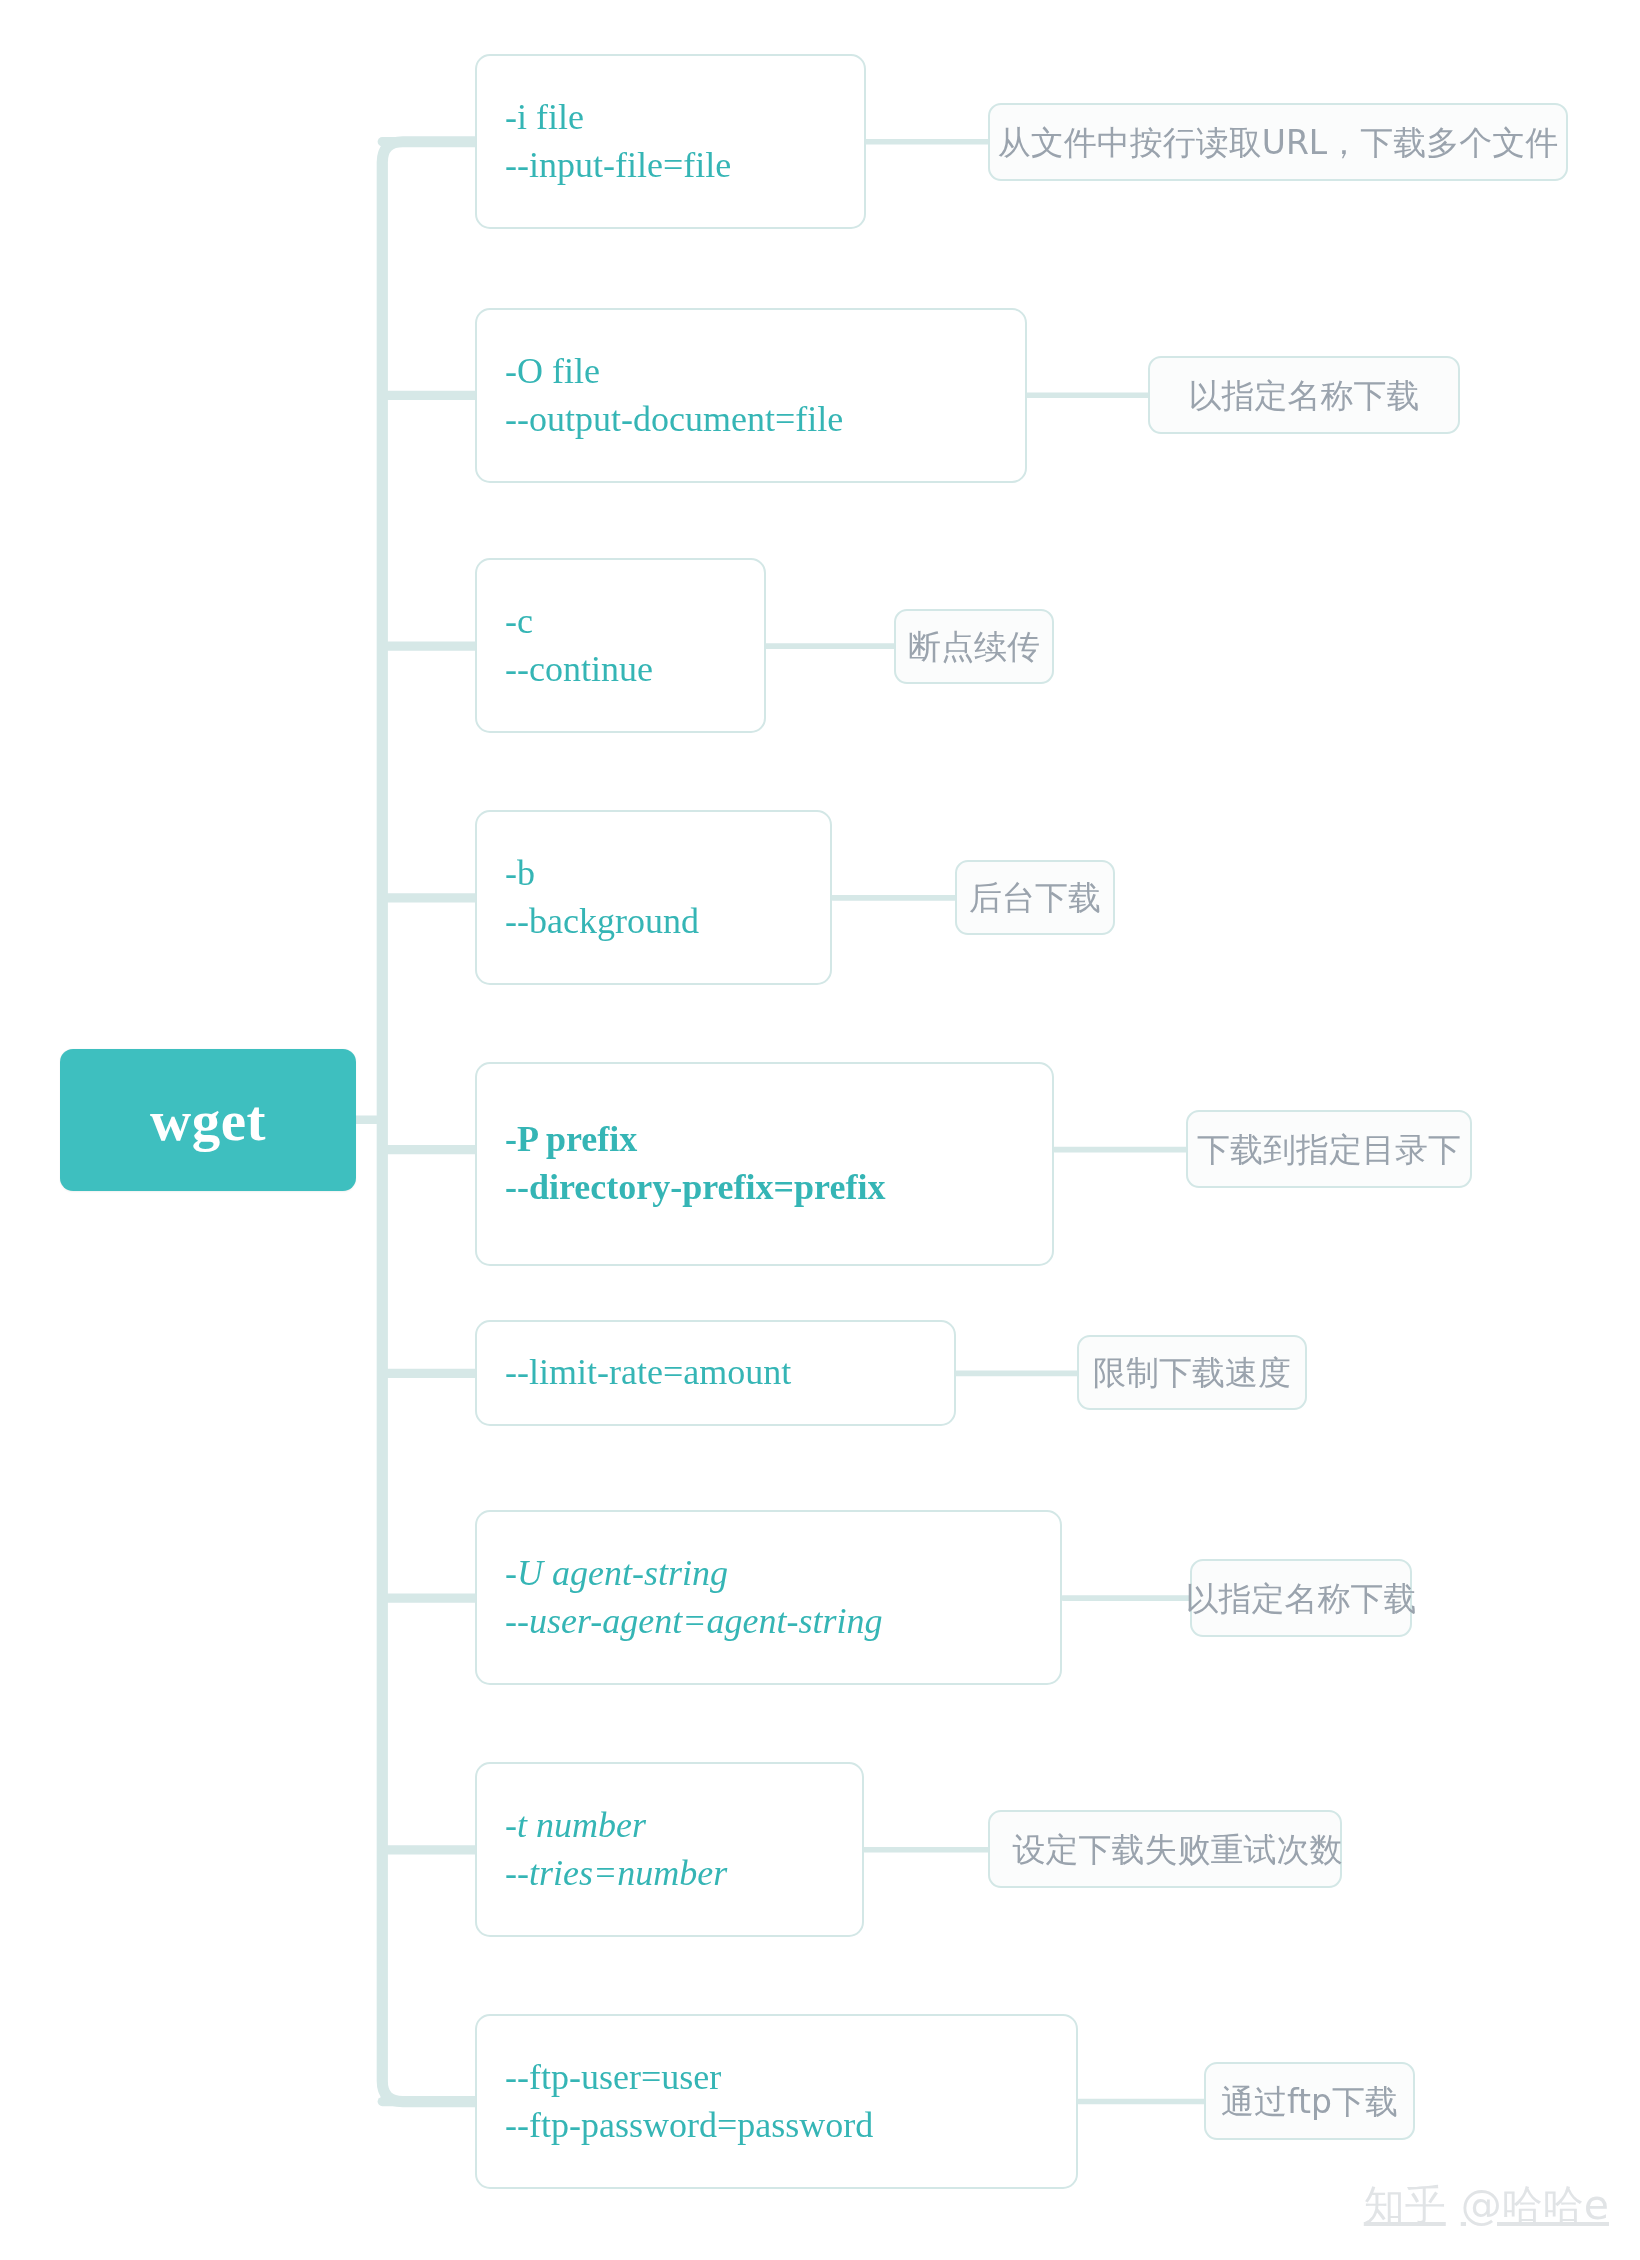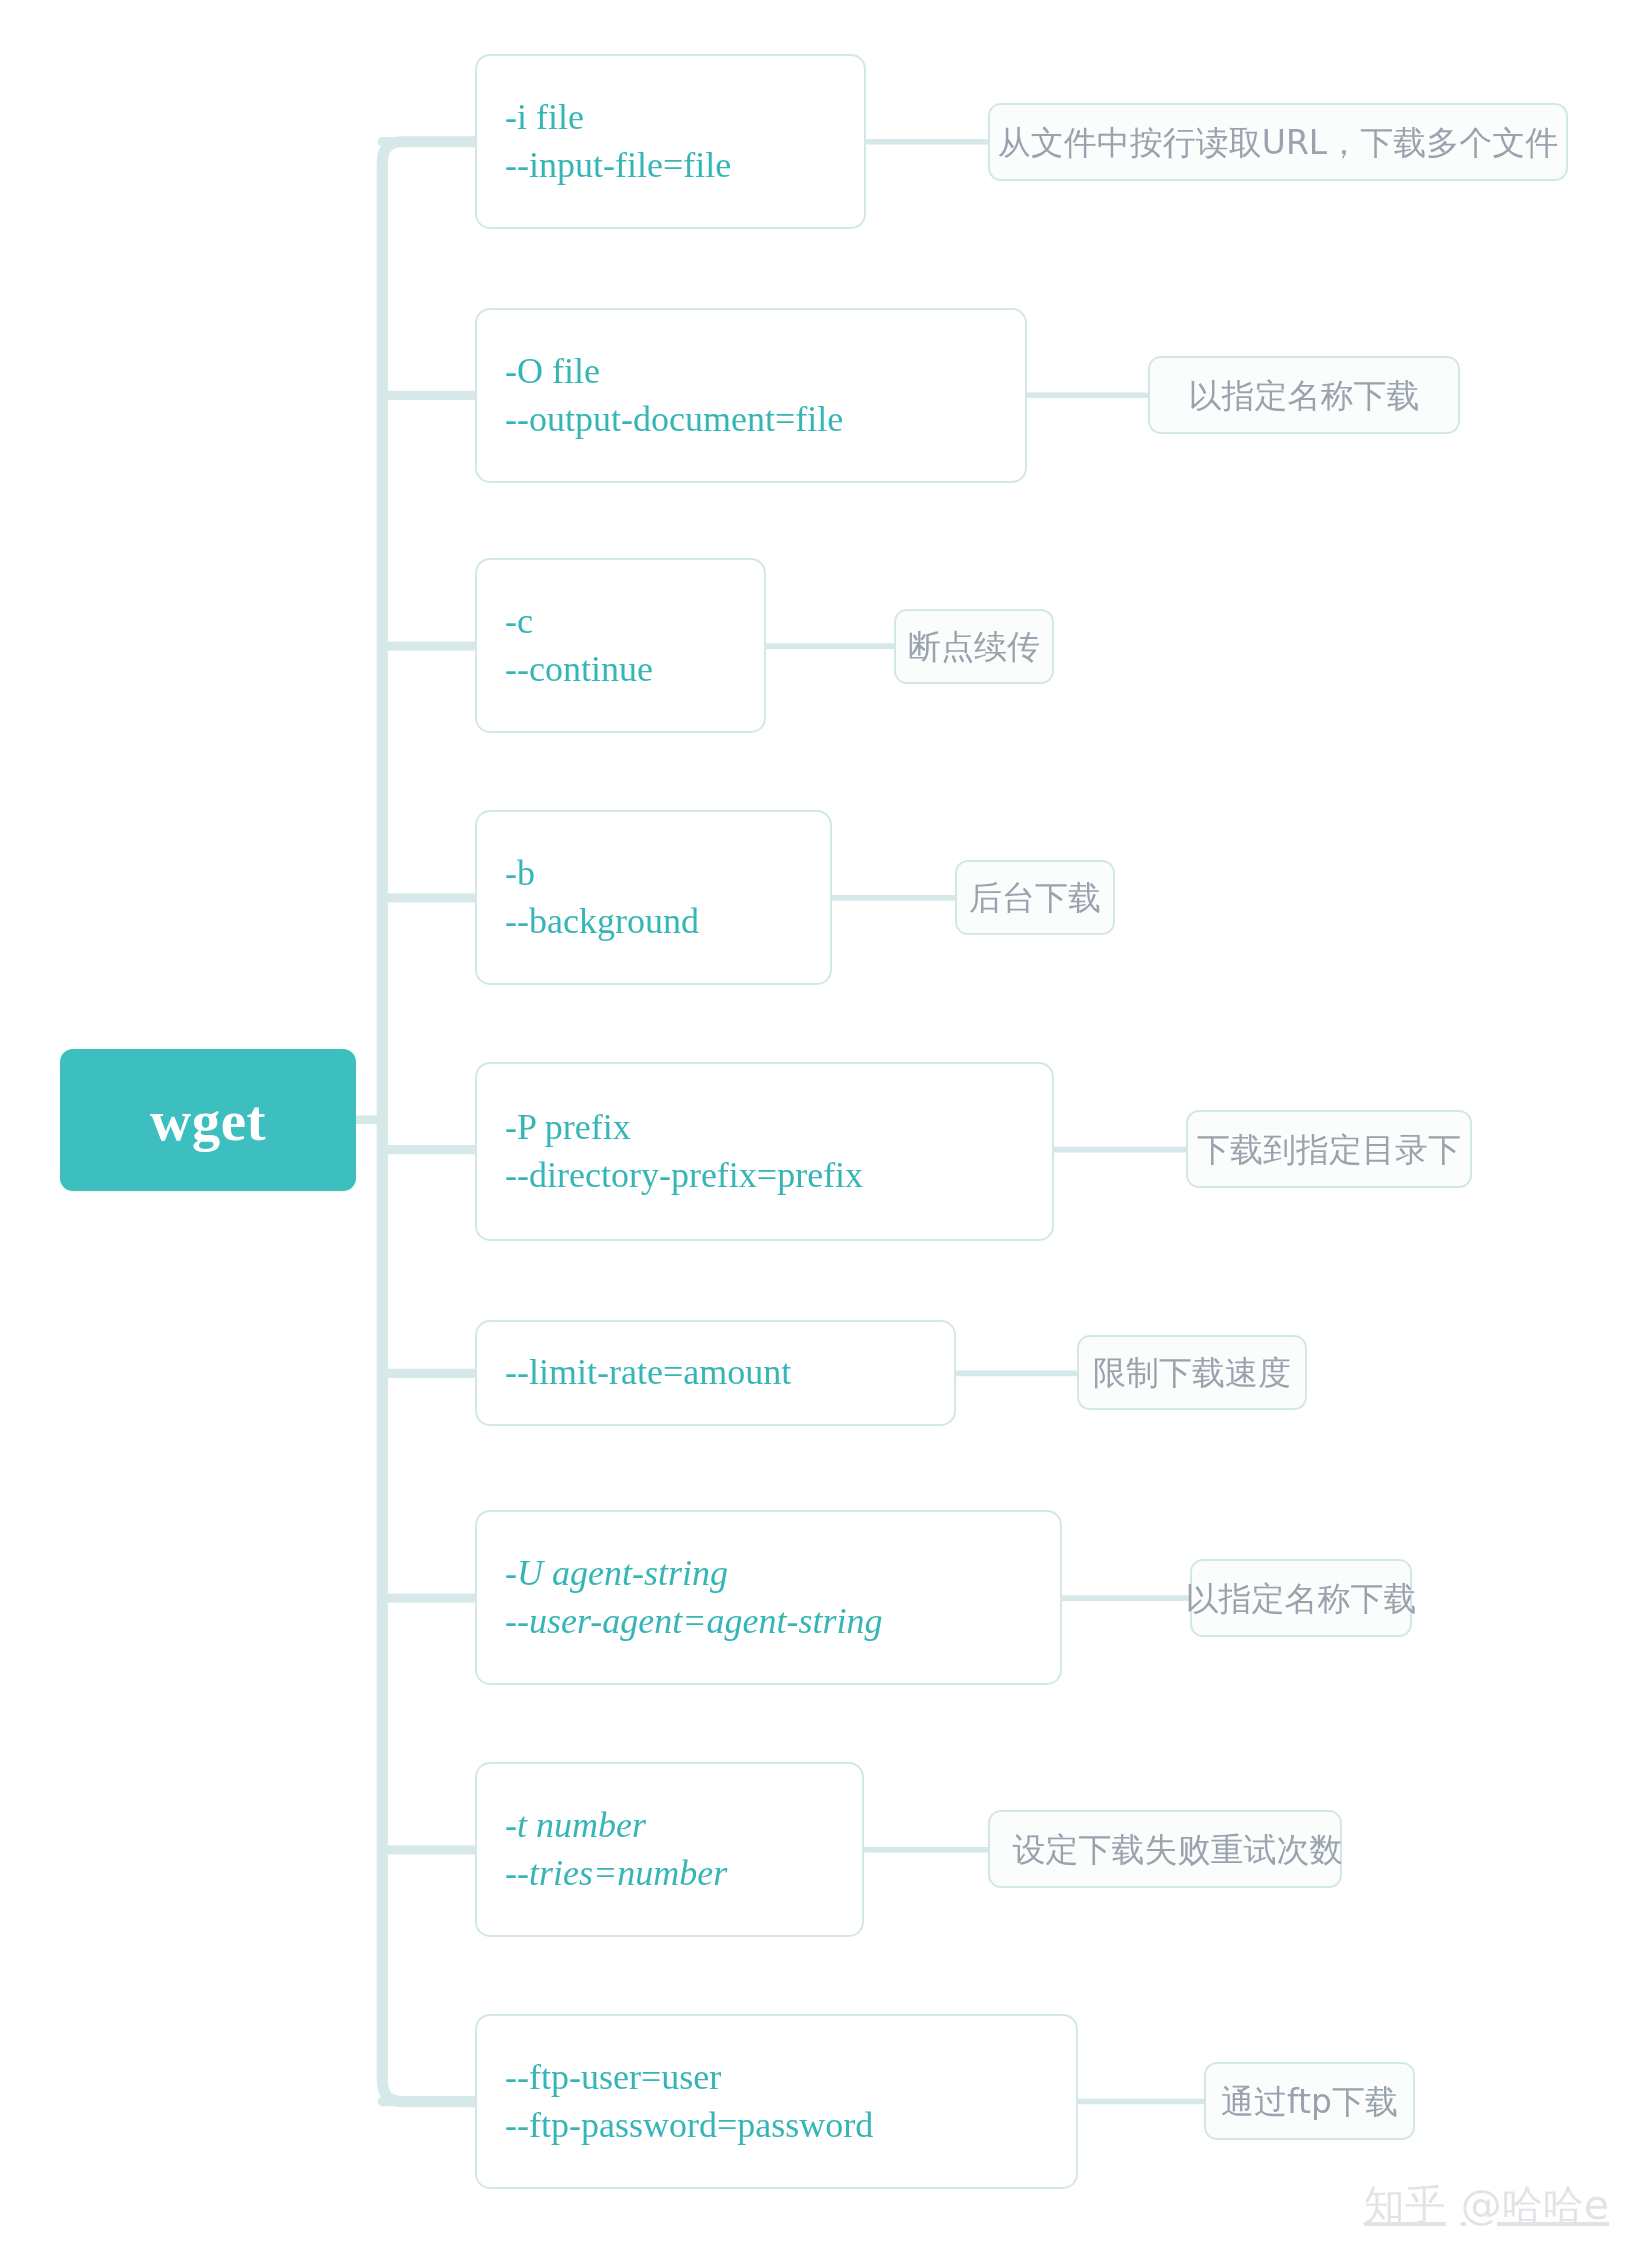--- a/index.html
+++ b/index.html
@@ -178,21 +178,21 @@
   </div>
 
   <div class="opt-node" style="left:475px; top:810px; width:357px; height:175px;">
     <span class="opt-line">-b</span>
     <span class="opt-line">--background</span>
   </div>
   <div class="note-node" style="left:955px; top:860px; width:160px; height:75px;">
     <span class="note-label">后台下载</span>
   </div>
 
-  <div class="opt-node" style="left:475px; top:1062px; width:579px; height:179px;">
+  <div class="opt-node" style="left:475px; top:1062px; width:579px; height:204px;font-weight:bold;">
     <span class="opt-line">-P prefix</span>
     <span class="opt-line">--directory-prefix=prefix</span>
   </div>
   <div class="note-node" style="left:1186px; top:1110px; width:286px; height:78px;">
     <span class="note-label">下载到指定目录下</span>
   </div>
 
   <div class="opt-node single" style="left:475px; top:1320px; width:481px; height:106px;">
     <span class="opt-line">--limit-rate=amount</span>
   </div>

